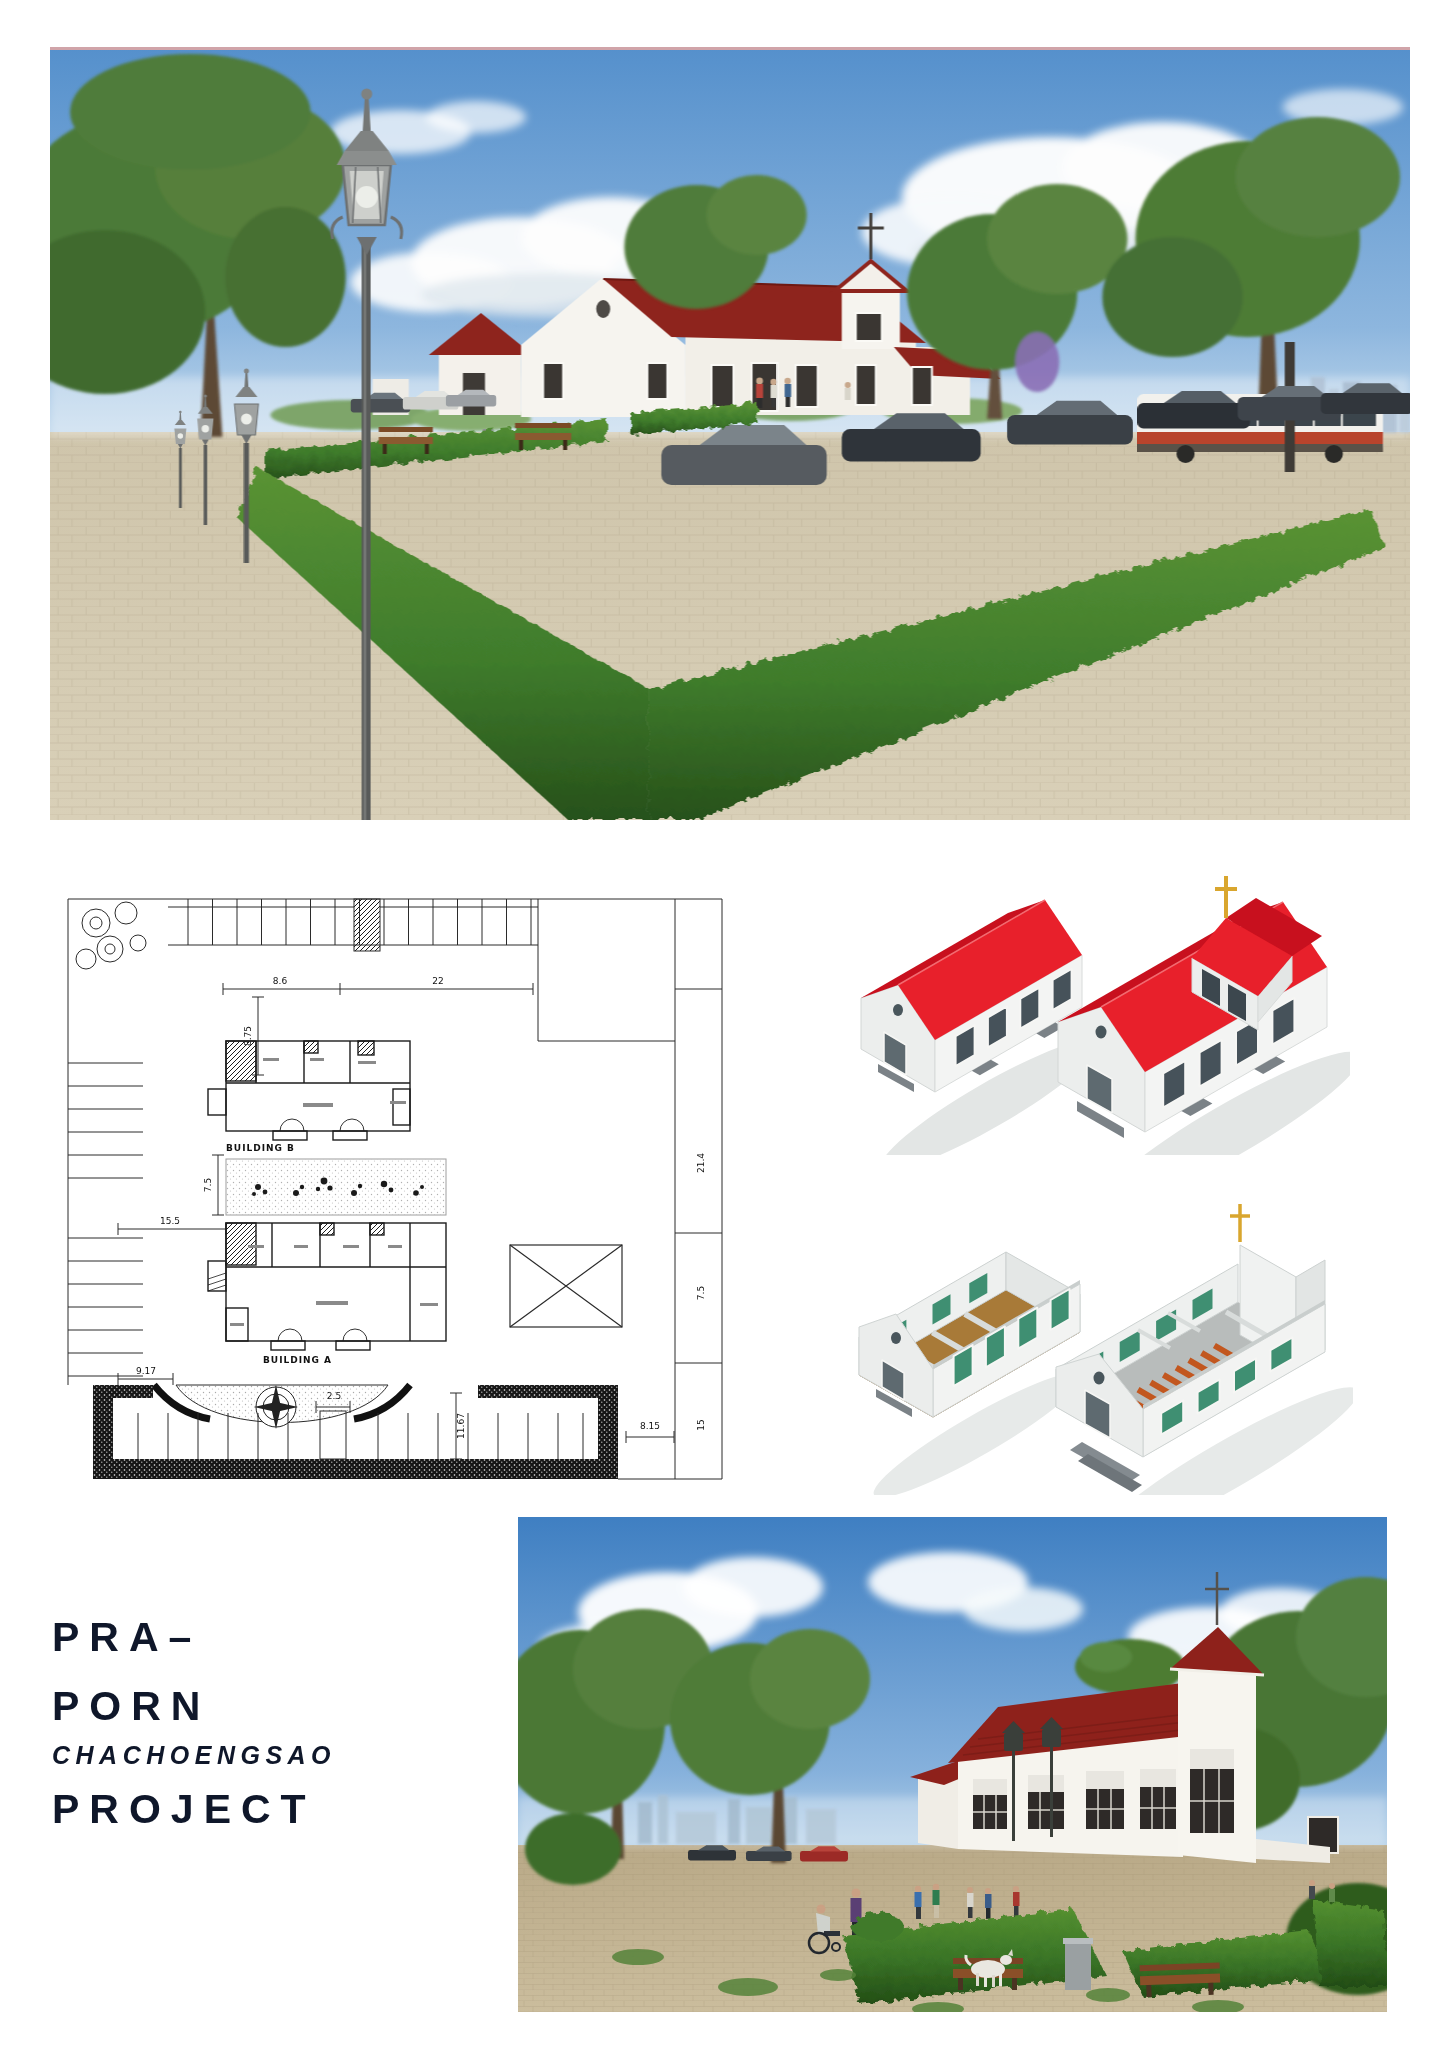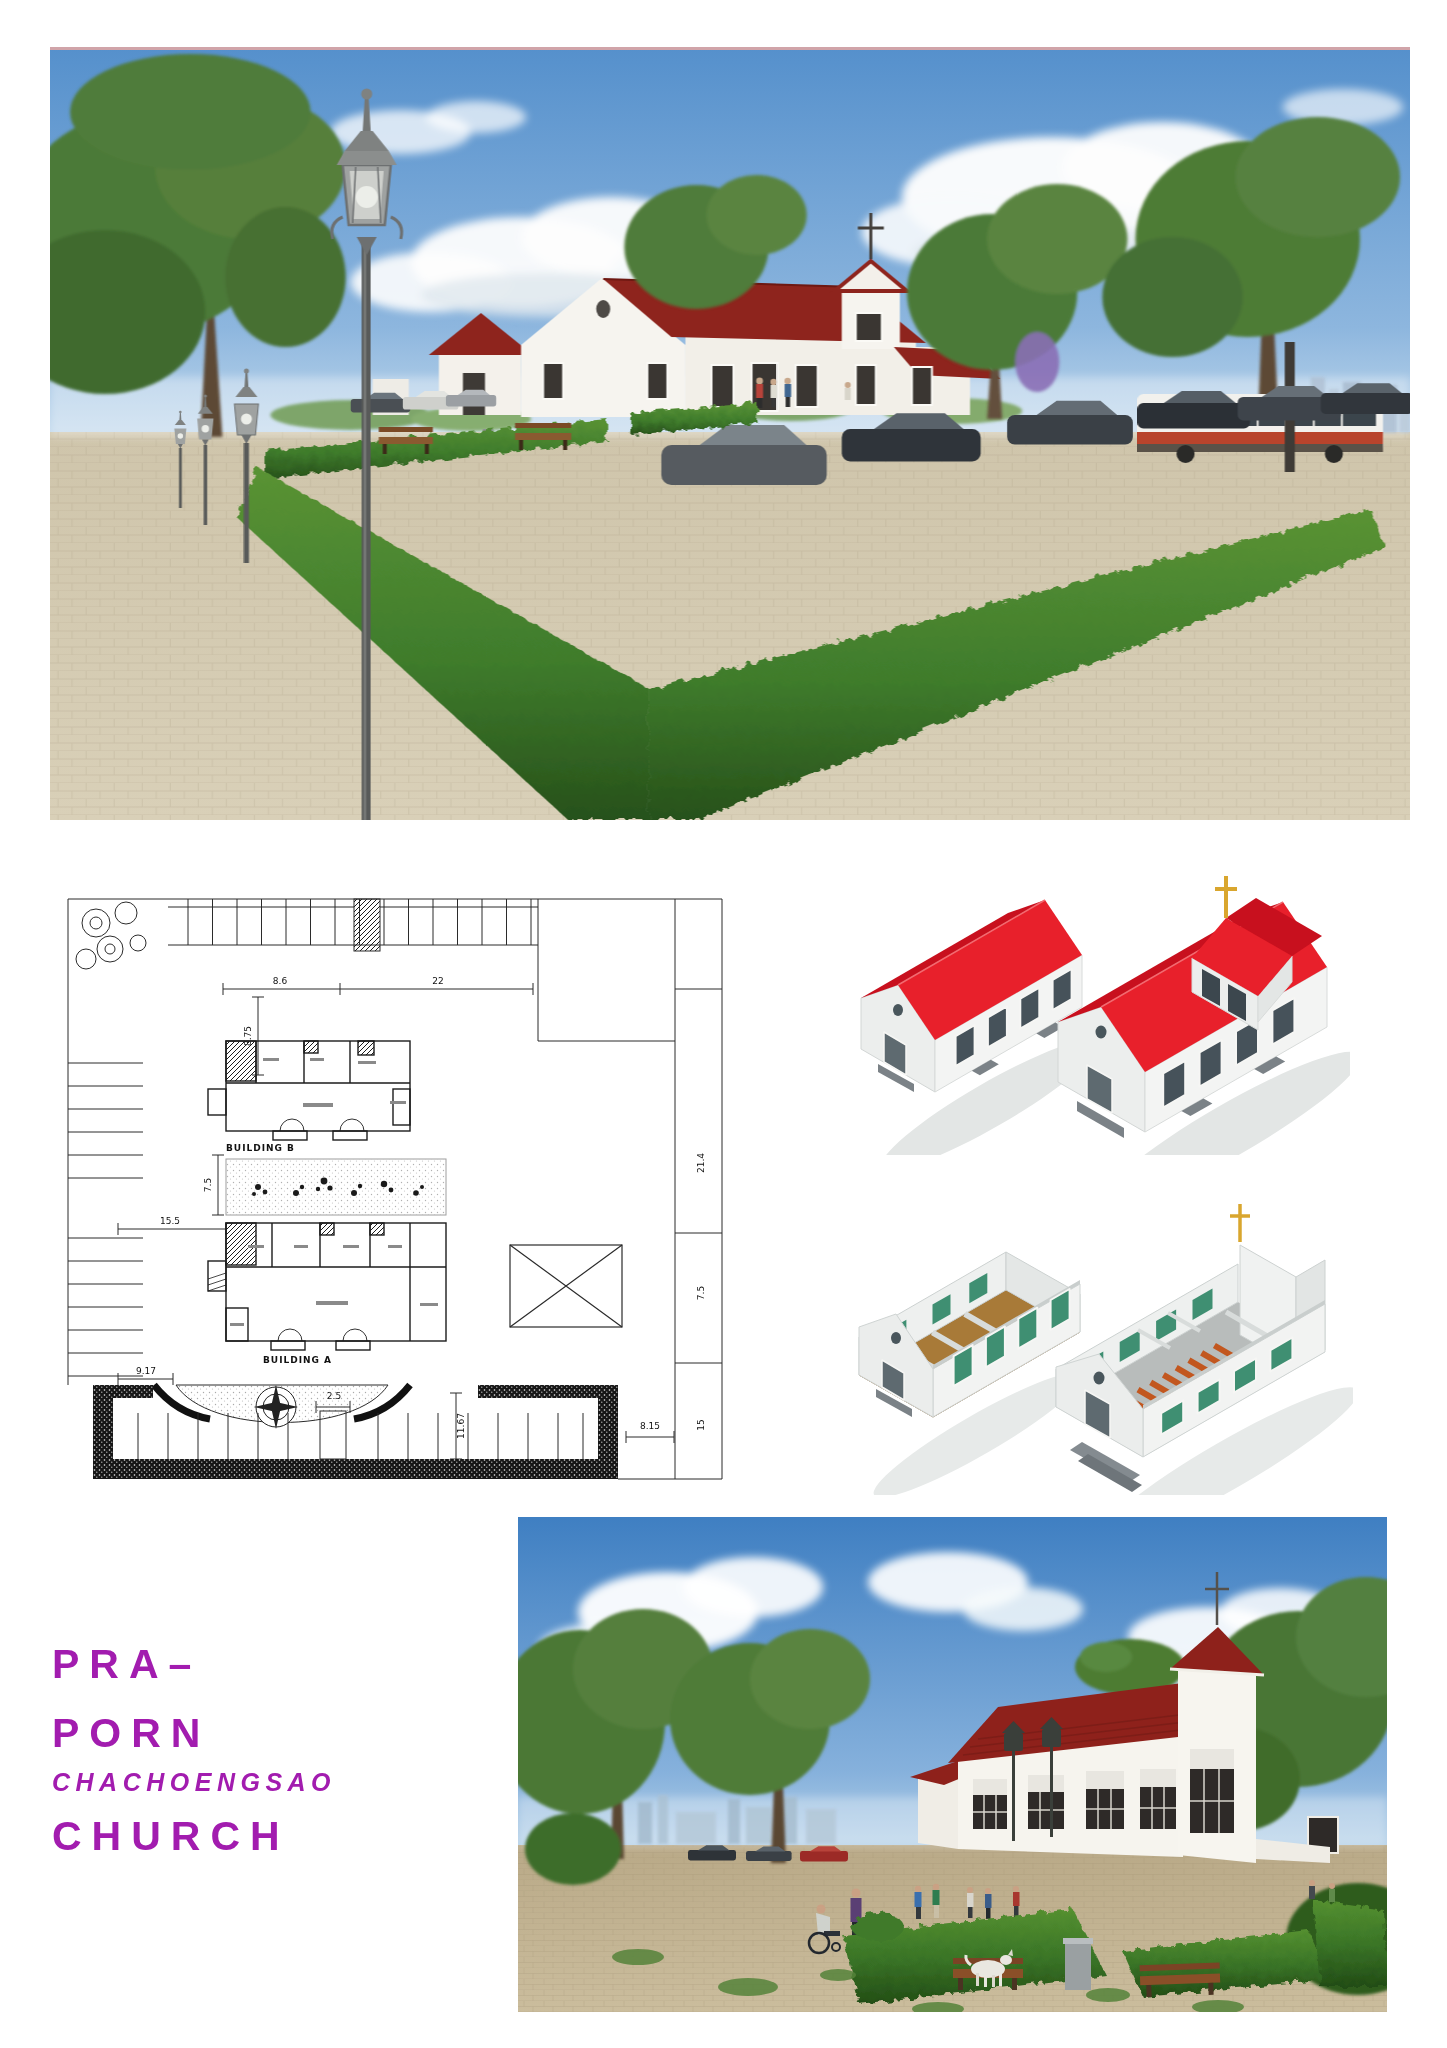--- a/index.html
+++ b/index.html
@@ -5,21 +5,21 @@
   html,body{margin:0;padding:0;}
   body{width:1447px;height:2048px;background:#ffffff;position:relative;overflow:hidden;
        font-family:"Liberation Sans", sans-serif;}
   .panel{position:absolute;}
   .panel svg{display:block;width:100%;height:100%;}
   #hero   {left:50px;  top:47px;   width:1360px; height:773px;}
   #plan   {left:58px;  top:893px;  width:697px;  height:592px;}
   #isoext {left:840px; top:860px;  width:510px;  height:295px;}
   #isoint {left:838px; top:1180px; width:515px;  height:315px;}
   #plaza  {left:518px; top:1517px; width:869px;  height:495px;}
-  #titleblock{left:52px; top:1616px; width:470px; color:#a21caf;margin-top:27px;}
+  #titleblock{left:52px; top:1616px; width:470px; color:#0f172a;}
   .t-big{font-size:41px;font-weight:700;letter-spacing:10px;line-height:1.05;}
   .t-sm {font-size:25px;font-weight:700;letter-spacing:5.5px;line-height:1.05;}
   .m1{margin-top:26px;} .m2{margin-top:14px;font-style:italic;} .m3{margin-top:20px;}
   text{font-family:"DejaVu Sans", sans-serif;}
 </style>
 </head>
 <body>
 
 <div id="hero" class="panel">
 <svg viewBox="0 0 1357 773" preserveAspectRatio="none">
@@ -566,21 +566,21 @@
     <polygon points="232,270 290,303 302,295 244,262" fill="#848b90"></polygon>
     <polygon points="240,281 294,312 304,305 250,274" fill="#6e757a"></polygon>
   </g>
 </svg>
 </div>
 
 <div id="titleblock" class="panel">
   <div class="t-big">PRA–</div>
   <div class="t-big m1">PORN</div>
   <div class="t-sm m2">CHACHOENGSAO</div>
-  <div class="t-big m3">CHURCH</div>
+  <div class="t-big m3">PROJECT</div>
 </div>
 
 <div id="plaza" class="panel">
 <svg viewBox="0 0 869 495" preserveAspectRatio="none">
   <defs>
     <linearGradient id="skyG2" x1="0" y1="0" x2="0" y2="1">
       <stop offset="0" stop-color="#3f7fc2"></stop>
           <stop offset="0.75" stop-color="#86b1dc"></stop>
           <stop offset="1" stop-color="#bcd6ea"></stop>
     </linearGradient>

